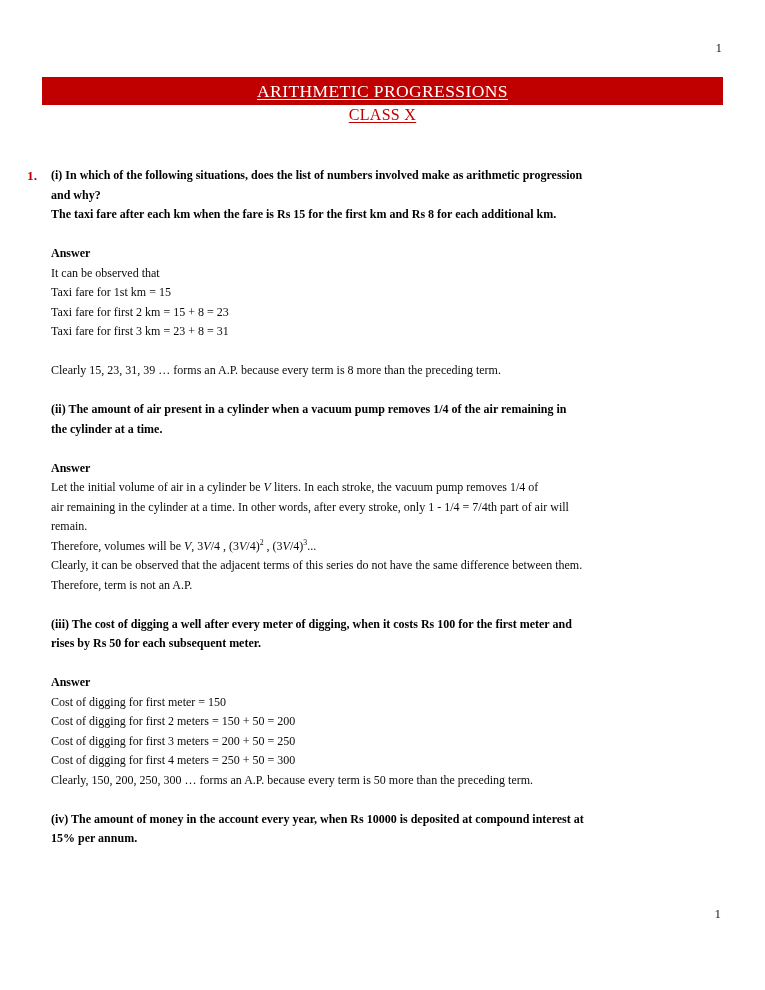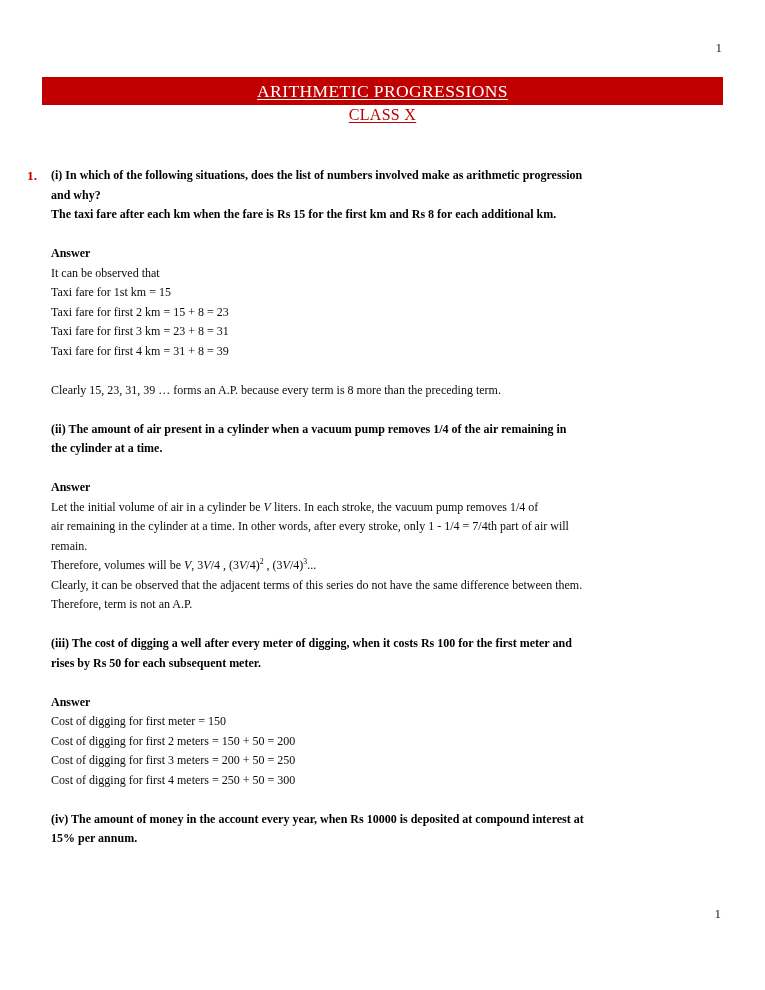--- a/index.html
+++ b/index.html
@@ -95,21 +95,20 @@
   <div class="doc-body">
       <p class="line bold"><span>(i) In which of the following situations, does the list of numbers involved make as arithmetic progression</span></p>
       <p class="line bold"><span>and why?</span></p>
       <p class="line bold"><span>The taxi fare after each km when the fare is Rs 15 for the first km and Rs 8 for each additional km.</span></p>
       <div class="gap"></div>
       <p class="line bold"><span>Answer</span></p>
       <p class="line"><span>It can be observed that</span></p>
       <p class="line"><span>Taxi fare for 1st km = 15</span></p>
       <p class="line"><span>Taxi fare for first 2 km = 15 + 8 = 23</span></p>
       <p class="line"><span>Taxi fare for first 3 km = 23 + 8 = 31</span></p>
-      <p class="line"><span>Taxi fare for first 4 km = 31 + 8 = 39</span></p>
       <div class="gap"></div>
       <p class="line"><span>Clearly 15, 23, 31, 39 … forms an A.P. because every term is 8 more than the preceding term.</span></p>
       <div class="gap"></div>
       <p class="line bold"><span>(ii) The amount of air present in a cylinder when a vacuum pump removes 1/4 of the air remaining in</span></p>
       <p class="line bold"><span>the cylinder at a time.</span></p>
       <div class="gap"></div>
       <p class="line bold"><span>Answer</span></p>
       <p class="line"><span>Let the initial volume of air in a cylinder be </span><span class="it">V</span><span> liters. In each stroke, the vacuum pump removes 1/4 of</span></p>
       <p class="line"><span>air remaining in the cylinder at a time. In other words, after every stroke, only 1 - 1/4 = 7/4th part of air will</span></p>
       <p class="line"><span>remain.</span></p>
@@ -118,20 +117,21 @@
       <p class="line"><span>Therefore, term is not an A.P.</span></p>
       <div class="gap"></div>
       <p class="line bold"><span>(iii) The cost of digging a well after every meter of digging, when it costs Rs 100 for the first meter and</span></p>
       <p class="line bold"><span>rises by Rs 50 for each subsequent meter.</span></p>
       <div class="gap"></div>
       <p class="line bold"><span>Answer</span></p>
       <p class="line"><span>Cost of digging for first meter = 150</span></p>
       <p class="line"><span>Cost of digging for first 2 meters = 150 + 50 = 200</span></p>
       <p class="line"><span>Cost of digging for first 3 meters = 200 + 50 = 250</span></p>
       <p class="line"><span>Cost of digging for first 4 meters = 250 + 50 = 300</span></p>
+      <p class="line"><span>Clearly, 150, 200, 250, 300 … forms an A.P. because every term is 50 more than the preceding term.</span></p>
       <div class="gap"></div>
       <p class="line bold"><span>(iv) The amount of money in the account every year, when Rs 10000 is deposited at compound interest at</span></p>
       <p class="line bold"><span>15% per annum.</span></p>
     </div>
 
   <span class="pageno pageno-bottom">1</span>
 
 </div>
 
 </body></html>

